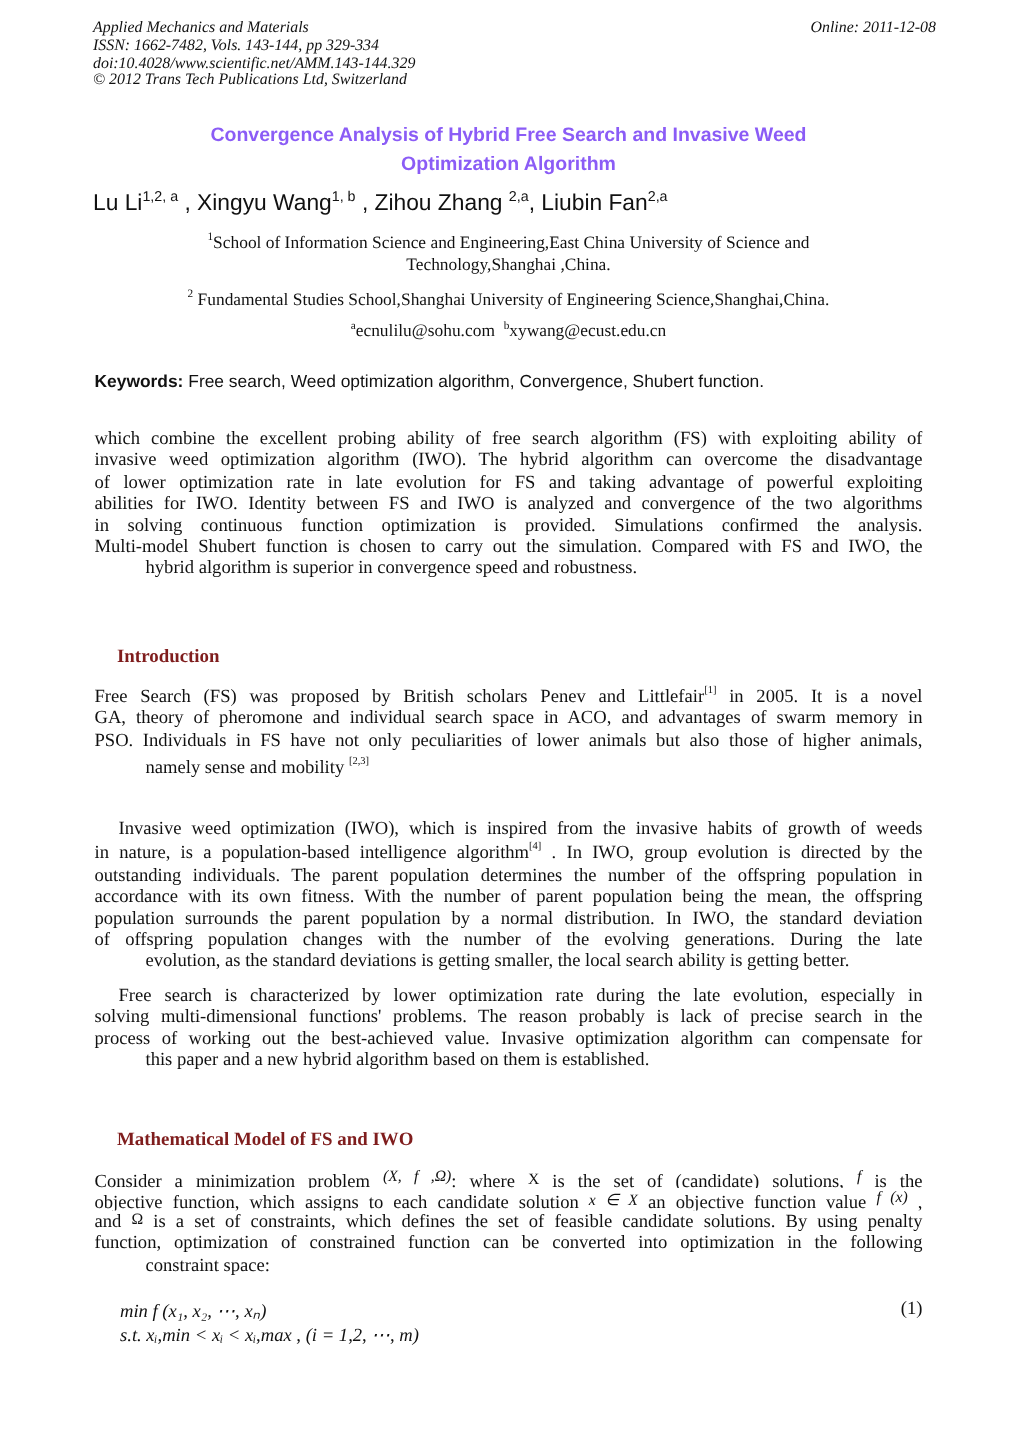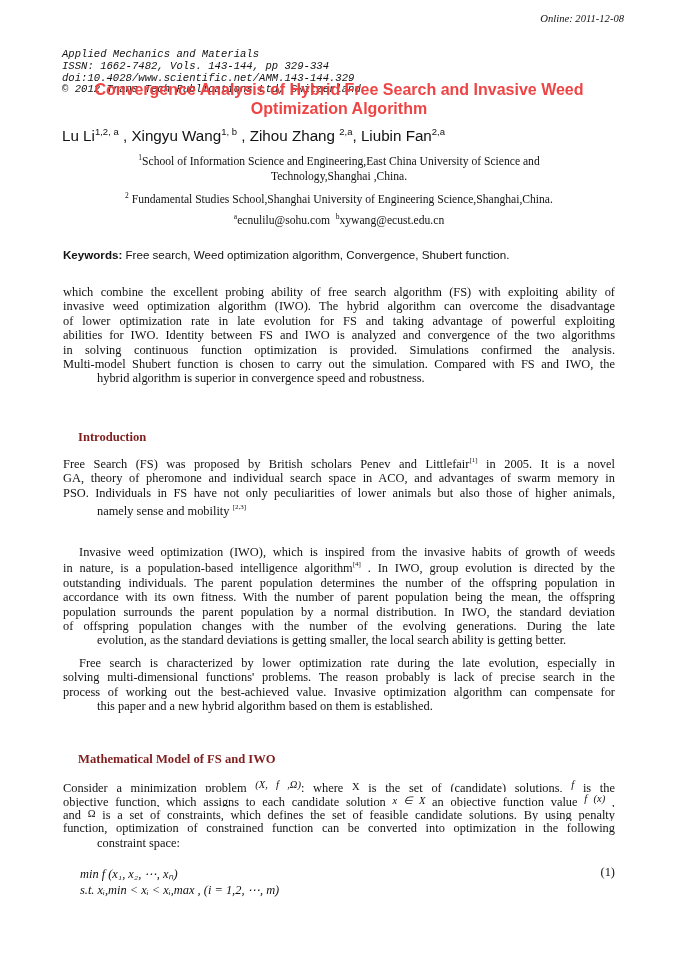--- a/index.html
+++ b/index.html
@@ -1,21 +1,21 @@
 <!DOCTYPE html>
 <html><head>
 <meta charset="utf-8">
 <style>
   html, body { margin:0; padding:0; background:#ffffff; }
   body { width:678px; height:959px; position:relative; overflow:hidden; color:#111; }
   .page { position:absolute; left:0; top:0; width:678px; height:959px; }
-  .hdr { position:absolute; left:62px; top:13px; font-family:Liberation Mono, monospace; font-style:italic; font-size:10.6px; line-height:11.8px; color:#111;margin-top:36px; }
+  .hdr { position:absolute; left:62px; top:13px; font-family:Liberation Serif, serif; font-style:italic; font-size:10.6px; line-height:11.8px; color:#111; }
   .hdr div { white-space:nowrap; }
   .online { position:absolute; right:54px; top:13px; font-family:"Liberation Serif", serif; font-style:italic; font-size:10.6px; color:#111; }
-  .title { position:absolute; left:62px; width:554px; top:80px; text-align:center; font-family:"Liberation Sans", sans-serif; font-weight:bold; font-size:16px; line-height:19px; color:#ef4444; }
+  .title { position:absolute; left:62px; width:554px; top:80px; text-align:center; font-family:"Liberation Sans", sans-serif; font-weight:bold; font-size:13px; line-height:19px; color:#8b5cf6; }
   .authors { position:absolute; left:62px; width:554px; top:127px; text-align:left; font-family:"Liberation Sans", sans-serif; font-size:15.2px; color:#111; }
   .authors sup { font-size:9.5px; vertical-align:6px; line-height:0; }
   .aff { position:absolute; left:62px; width:554px; text-align:center; font-family:Liberation Serif, serif; font-size:11.6px; line-height:15px; color:#111; }
   .aff sup { font-size:7.5px; vertical-align:5px; line-height:0; }
   .kw { position:absolute; left:63px; top:248px; font-family:"Liberation Sans", sans-serif; font-size:11.6px; color:#111; white-space:nowrap; }
   .kw b { font-weight:bold; }
   .body { position:absolute; left:63px; width:552px; font-family:"Liberation Serif", serif; font-size:12.4px; line-height:14.4px; color:#111; }
   .jl { display:block !important; text-align:justify; text-align-last:justify; white-space:normal; height:14.4px; overflow:hidden; }
   .ll { display:block; white-space:nowrap; height:14.4px;margin-left:34px; }
   .indent { padding-left:16px; }

